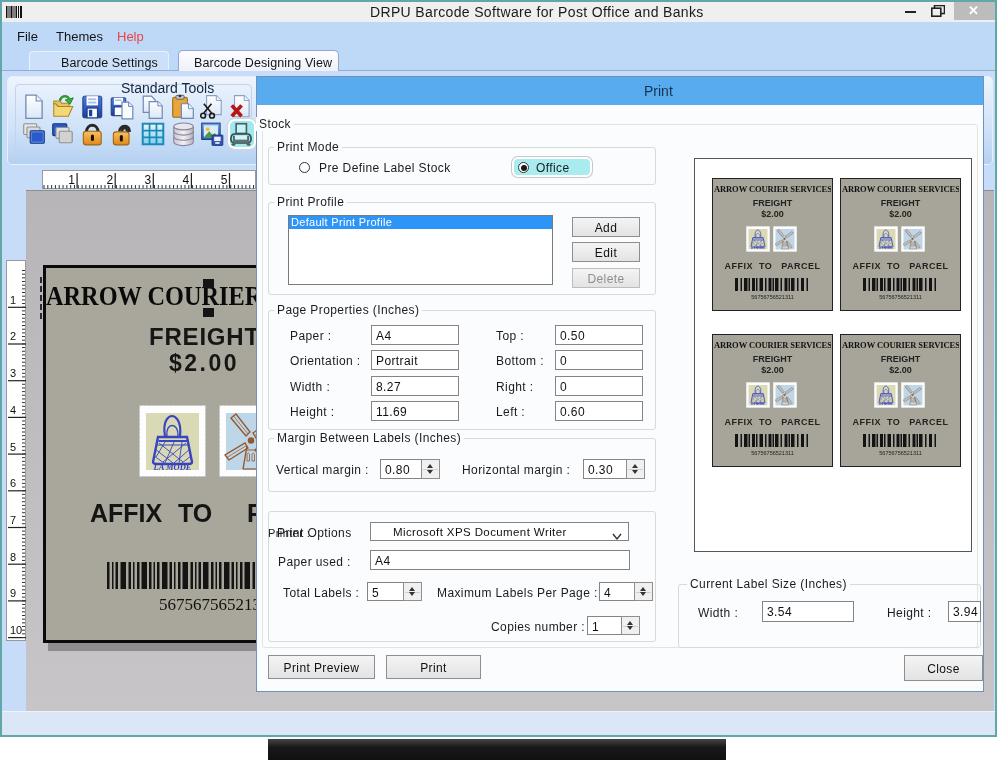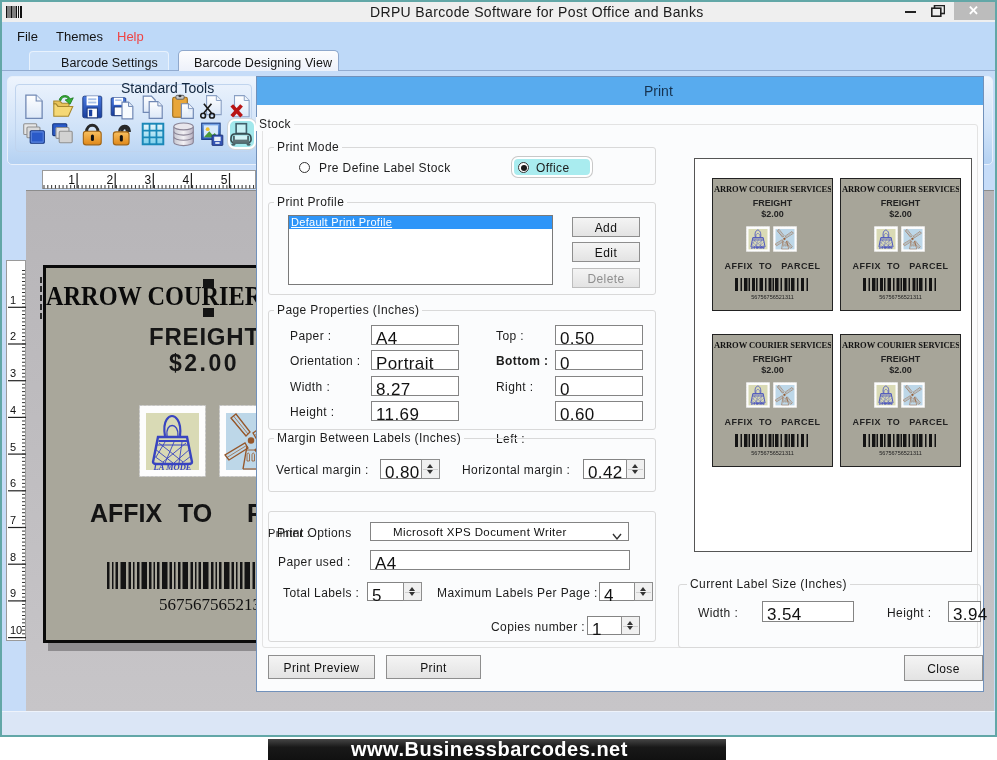--- a/index.html
+++ b/index.html
@@ -2,21 +2,21 @@
 <html><head>
 <meta charset="utf-8">
 <style>
   * { margin:0; padding:0; box-sizing:border-box; }
   html,body { width:997px; height:760px; background:#fff; font-family:"Liberation Sans", sans-serif; }
   #app { position:absolute; left:0; top:0; width:997px; height:760px; overflow:hidden; }
   .abs { position:absolute; }
   .grp { position:absolute; border:1px solid #d9d9d9; border-radius:3px; }
   .grplab { position:absolute; background:#fbfcfd; padding:0 3px; font-size:12px; color:#1c1c1c; letter-spacing:.4px; white-space:nowrap; }
   .lbl { position:absolute; font-size:12px; color:#1c1c1c; letter-spacing:.4px; white-space:nowrap; }
-  .inp { position:absolute; background:#fff; border:1px solid #848484; font-size:17px; color:#111; padding:3px 0 0 4px; letter-spacing:.4px; }
+  .inp { position:absolute; background:#fff; border:1px solid #848484; font-size:12px; color:#111; padding:3px 0 0 4px; letter-spacing:.4px; }
   .btn { position:absolute; background:linear-gradient(#f4f4f4,#e3e3e3); border:1px solid #8e8e8e; font-size:12px; color:#111; text-align:center; letter-spacing:.4px; }
   .spin { position:absolute; width:19px; background:#f0f0f0; border:1px solid #8e8e8e; }
   .spin:before { content:""; position:absolute; left:50%; top:4px; margin-left:-3.5px; border:3.5px solid transparent; border-bottom:4px solid #333; border-top:none; }
   .spin:after { content:""; position:absolute; left:50%; bottom:4px; margin-left:-3.5px; border:3.5px solid transparent; border-top:4px solid #333; border-bottom:none; }
   .spin i { position:absolute; left:1px; right:1px; top:50%; height:1px; background:#cfcfcf; }
 </style>
 </head>
 <body>
 <div id="app">
 
@@ -516,72 +516,71 @@
       <rect x="129.0" y="0" width="1.5" height="27" fill="#141414"></rect>
       <rect x="133.0" y="0" width="2.5" height="27" fill="#141414"></rect>
       <rect x="137.5" y="0" width="5.5" height="27" fill="#141414"></rect>
       <rect x="145.5" y="0" width="2.5" height="27" fill="#141414"></rect>
     </svg>
   <div class="abs" style="left:159px;top:595px;font-family:'Liberation Serif',serif;font-size:17px;color:#111;white-space:nowrap;">56756756521311</div>
 
   <div class="abs" style="left:2px;top:711px;width:993px;height:24px;background:#dbe6f6;border-top:1px solid #eef3fb;"></div>
 
   <div class="abs" style="left:268px;top:739px;width:458px;height:21px;background:linear-gradient(#454545,#181818 40%,#111);"></div>
-  <div class="abs" style="left:351px;top:738px;font-size:20px;font-weight:bold;color:#fff;letter-spacing:.5px;">www.Businessbarcodes.net</div>
 
   <div class="abs" style="left:256px;top:76px;width:728px;height:616px;background:#fbfcfd;border:1px solid #7191bb;"></div>
   <div class="abs" style="left:257px;top:77px;width:726px;height:28px;background:#58abee;"></div>
   <div class="abs" style="left:644px;top:83px;font-size:14px;color:#16324f;">Print</div>
 
   <div id="dlg">
       <div class="grp" style="left:262px;top:124px;width:716px;height:524px;border-color:#e3e3e3;"></div>
       <div class="grplab" style="left:256px;top:117px;background:#fbfcfd;">Stock</div>
       <div class="grp" style="left:268px;top:147px;width:388px;height:38px;"></div>
       <div class="grplab" style="left:274px;top:140px;">Print Mode</div>
       <div class="abs" style="left:299px;top:162px;width:11px;height:11px;border:1px solid #333;border-radius:50%;background:#fff;"></div>
       <div class="lbl" style="left:319px;top:161px;">Pre Define Label Stock</div>
       <div class="abs" style="left:512px;top:157px;width:80px;height:20px;background:#a9ecef;border:2px solid #fff;border-radius:6px;box-shadow:0 0 0 1px #c8c8c8;"></div>
       <div class="abs" style="left:518px;top:162px;width:11px;height:11px;border:1px solid #333;border-radius:50%;background:#fff;"></div>
       <div class="abs" style="left:520.5px;top:164.5px;width:6px;height:6px;border-radius:50%;background:#1a1a1a;"></div>
       <div class="lbl" style="left:536px;top:161px;">Office</div>
       <div class="grp" style="left:268px;top:202px;width:388px;height:93px;"></div>
       <div class="grplab" style="left:274px;top:195px;">Print Profile</div>
       <div class="abs" style="left:288px;top:215px;width:265px;height:70px;background:#fff;border:1px solid #7a7a7a;"></div>
       <div class="abs" style="left:289px;top:216px;width:263px;height:13px;background:#2e95f8;"></div>
-      <div class="abs" style="left:291px;top:216px;font-size:11px;color:#fff;letter-spacing:.3px;text-decoration:underline;">Default Print Profile</div>
+      <div class="abs" style="left:291px;top:216px;font-size:11px;color:#fff;letter-spacing:.3px;">Default Print Profile</div>
       <div class="btn" style="left:572px;top:217px;width:68px;height:20px;padding-top:3px;">Add</div>
       <div class="btn" style="left:572px;top:242px;width:68px;height:20px;padding-top:3px;">Edit</div>
       <div class="btn" style="left:572px;top:268px;width:68px;height:20px;padding-top:3px;border-color:#bdbdbd;color:#8f8f8f;">Delete</div>
       <div class="grp" style="left:268px;top:310px;width:388px;height:120px;"></div>
       <div class="grplab" style="left:274px;top:303px;">Page Properties (Inches)</div>
       <div class="lbl" style="left:290px;top:329px;">Paper :</div>
       <div class="inp" style="left:371px;top:325px;width:88px;height:20px;">A4</div>
       <div class="lbl" style="left:496px;top:329px;">Top :</div>
       <div class="inp" style="left:555px;top:325px;width:88px;height:20px;">0.50</div>
       <div class="lbl" style="left:290px;top:354px;">Orientation :</div>
       <div class="inp" style="left:371px;top:350px;width:88px;height:20px;">Portrait</div>
-      <div class="lbl" style="left:496px;top:354px;font-weight:bold;">Bottom :</div>
+      <div class="lbl" style="left:496px;top:354px;">Bottom :</div>
       <div class="inp" style="left:555px;top:350px;width:88px;height:20px;">0</div>
       <div class="lbl" style="left:290px;top:380px;">Width :</div>
       <div class="inp" style="left:371px;top:376px;width:88px;height:20px;">8.27</div>
       <div class="lbl" style="left:496px;top:380px;">Right :</div>
       <div class="inp" style="left:555px;top:376px;width:88px;height:20px;">0</div>
       <div class="lbl" style="left:290px;top:405px;">Height :</div>
       <div class="inp" style="left:371px;top:401px;width:88px;height:20px;">11.69</div>
-      <div class="lbl" style="left:496px;top:405px;margin-top:27px;">Left :</div>
+      <div class="lbl" style="left:496px;top:405px;">Left :</div>
       <div class="inp" style="left:555px;top:401px;width:88px;height:20px;">0.60</div>
       <div class="grp" style="left:268px;top:438px;width:388px;height:54px;"></div>
       <div class="grplab" style="left:274px;top:431px;">Margin Between Labels (Inches)</div>
       <div class="lbl" style="left:276px;top:463px;">Vertical margin :</div>
       <div class="inp" style="left:380px;top:459px;width:42px;height:20px;">0.80</div>
       <div class="spin" style="left:421px;top:459px;height:20px;">
         <i></i>
       </div>
       <div class="lbl" style="left:462px;top:463px;">Horizontal margin :</div>
-      <div class="inp" style="left:583px;top:459px;width:44px;height:20px;">0.42</div>
+      <div class="inp" style="left:583px;top:459px;width:44px;height:20px;">0.30</div>
       <div class="spin" style="left:626px;top:459px;height:20px;">
         <i></i>
       </div>
       <div class="grp" style="left:268px;top:511px;width:388px;height:131px;"></div>
       <div class="grplab" style="left:274px;top:526px;">Print Options</div>
       <div class="lbl" style="left:268px;top:527px;font-size:11px;">Printer :</div>
       <div class="inp" style="left:370px;top:522px;width:259px;height:19px;font-size:11.5px;padding-top:2.5px;padding-left:22px;">Microsoft XPS Document Writer</div>
       <div class="abs" style="left:612px;top:527px;width:10px;height:8px;"><svg width="10" height="8">
           <path d="M1 1 L5 6 L9 1" stroke="#333" stroke-width="1.4" fill="none"></path>
         </svg></div>

